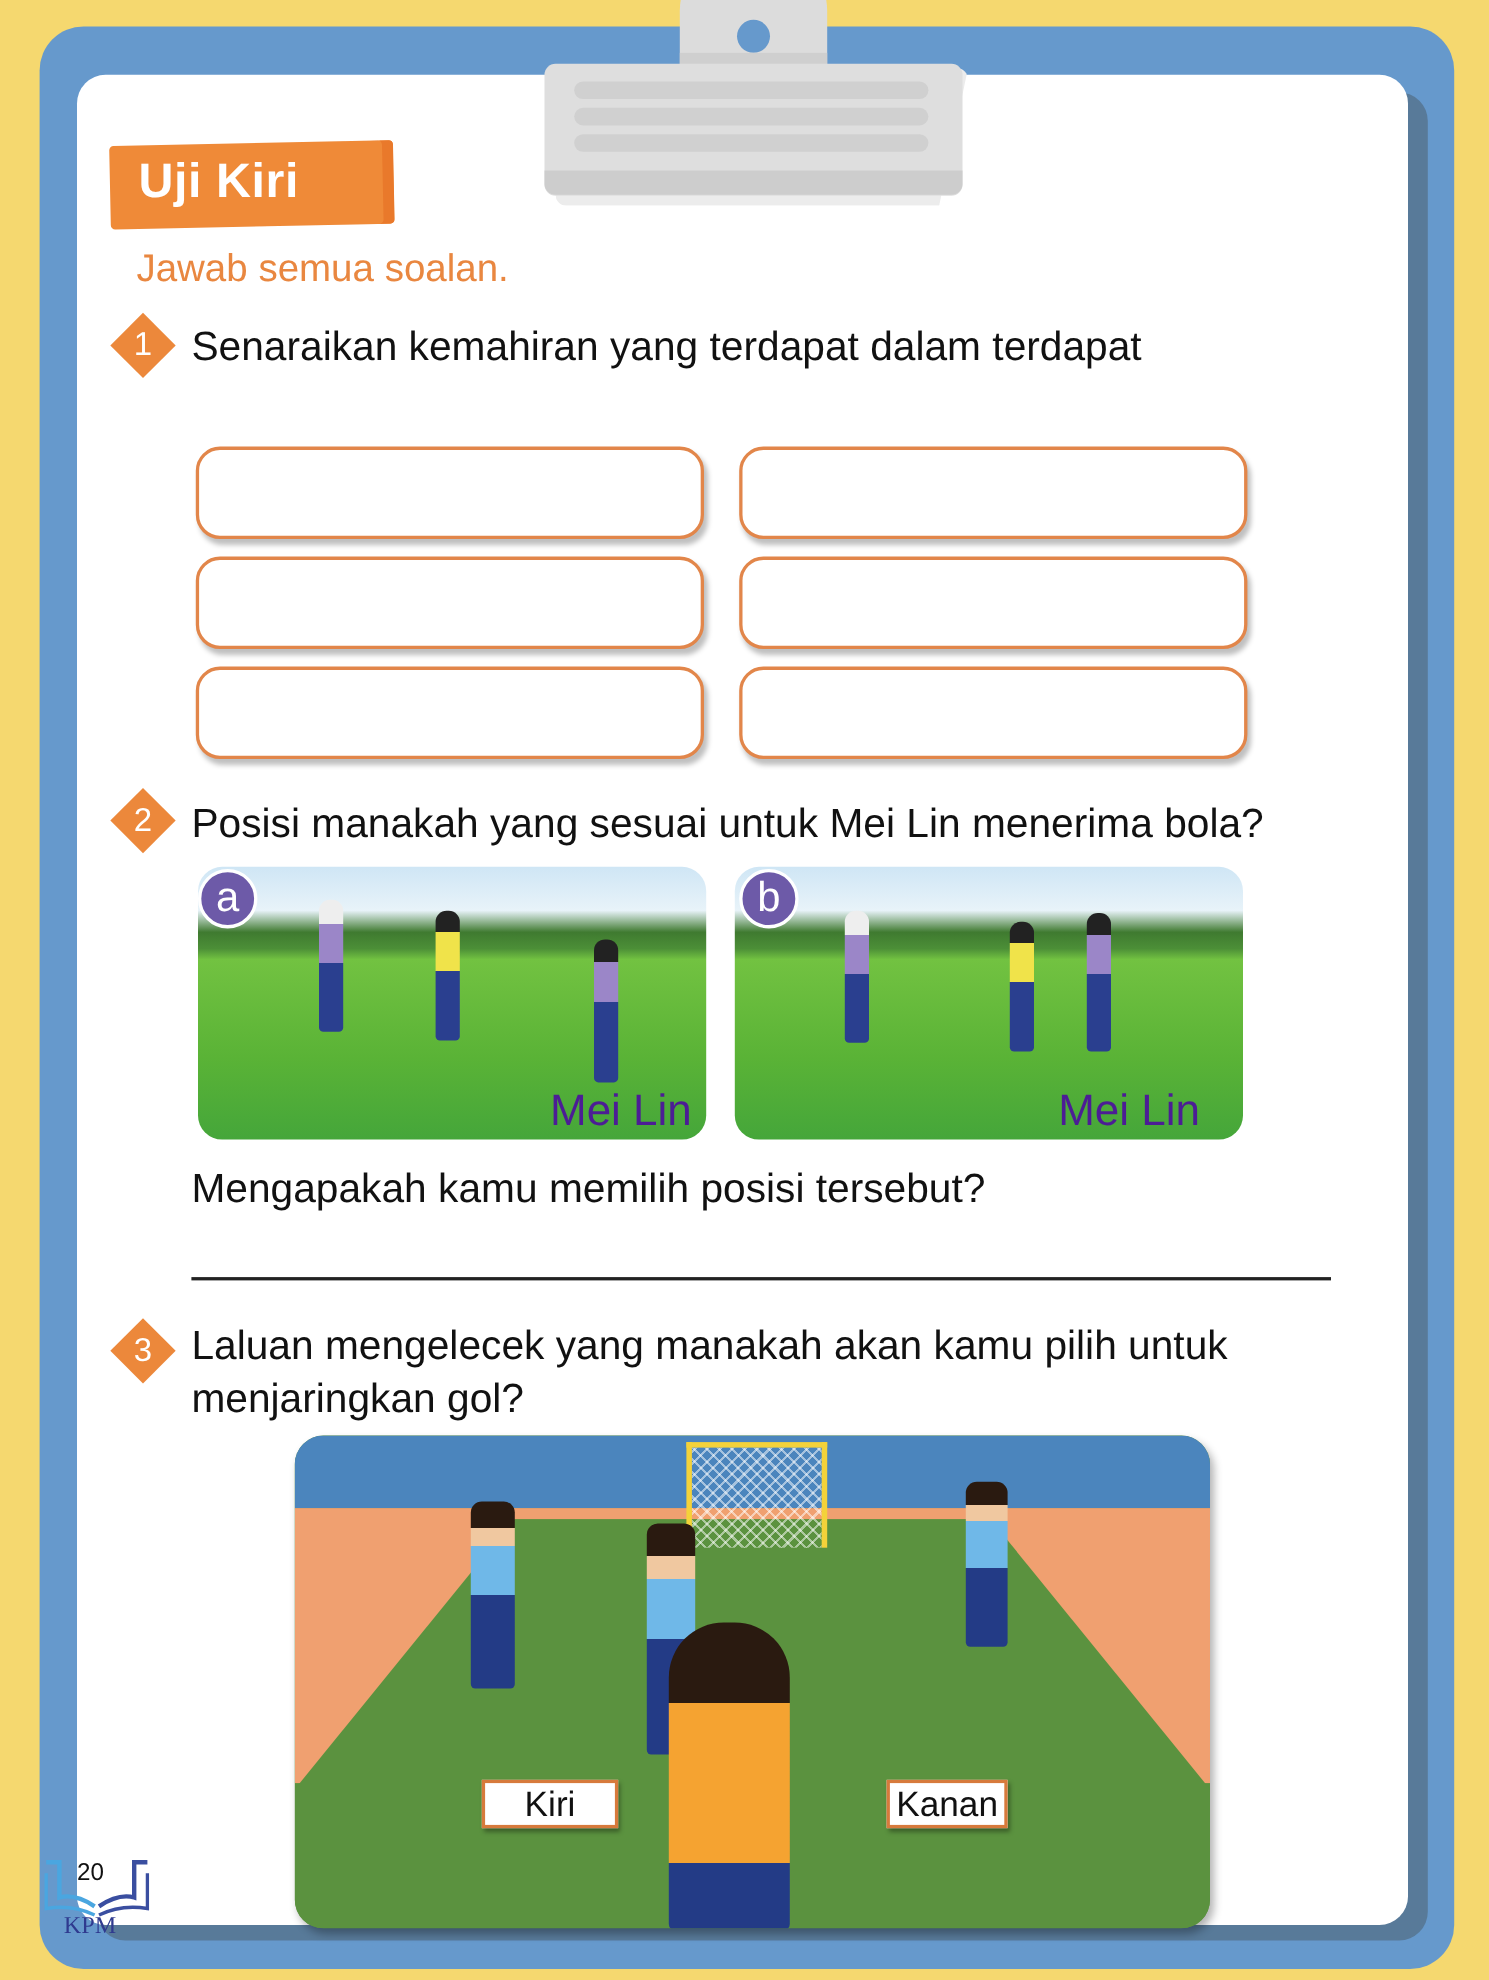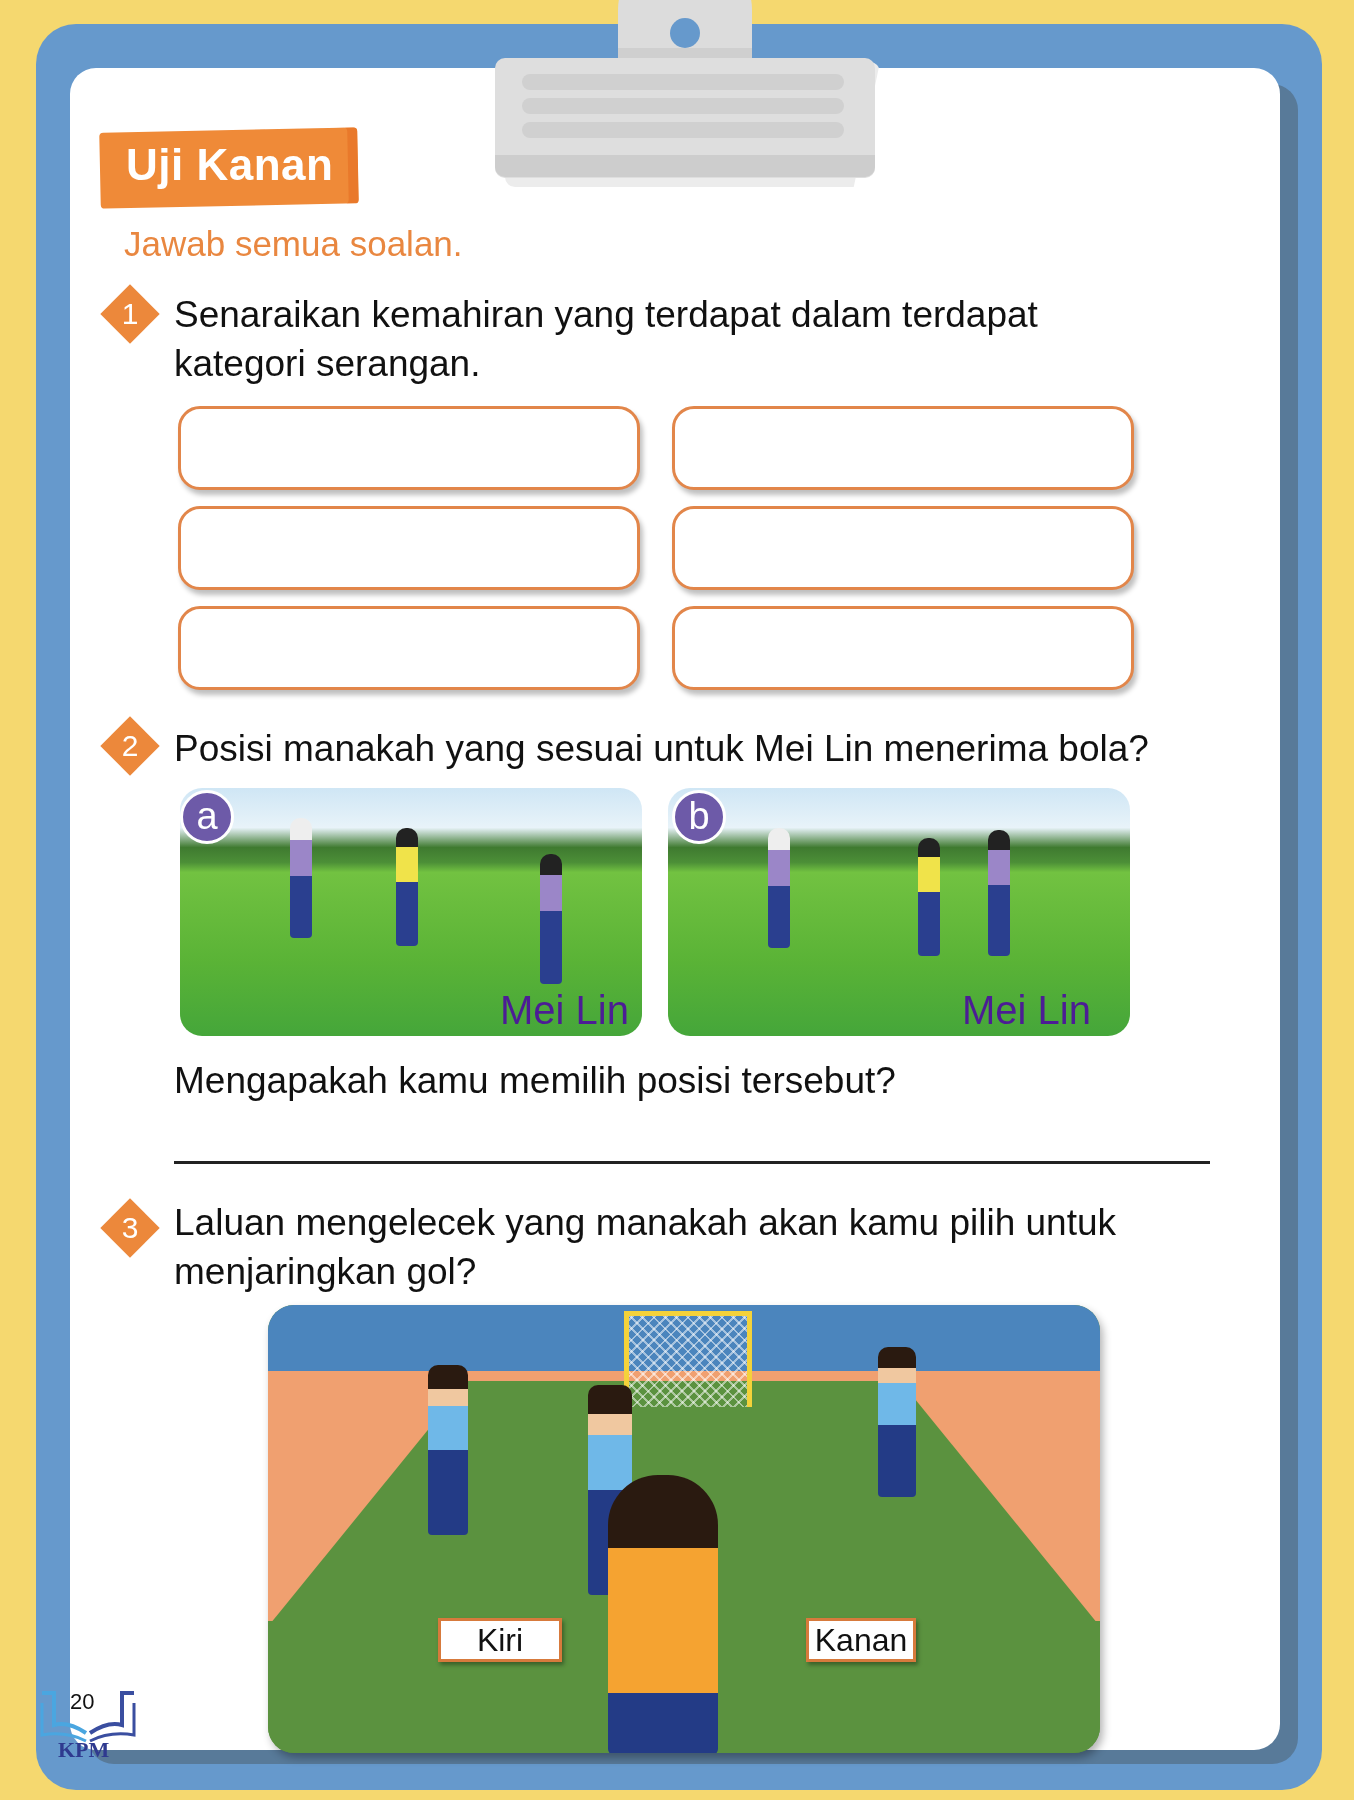--- a/index.html
+++ b/index.html
@@ -121,50 +121,49 @@
   }
   .label-box {
     position: absolute; background: #fff; border: 3px solid #d77a3c;
     font-size: 32px; color: #111; text-align: center; line-height: 38px;
     box-shadow: 2px 3px 4px rgba(0,0,0,0.35);
   }
   .kpm {
     position: absolute; left: 38px; top: 1674px; width: 100px; height: 90px; margin-top: 11px;
   }
   .kpm .num { position: absolute; left: 32px; top: 4px; font-size: 22px; color: #111; }
-  .kpm .txt { position: absolute; left: 20px; top: 52px; font-family: "Liberation Serif", serif; font-weight: bold; font-size: 22px; color: #2f3a8f; text-align: right; }
+  .kpm .txt { position: absolute; left: 20px; top: 52px; font-family: "Liberation Serif", serif; font-weight: normal; font-size: 22px; color: #2f3a8f; text-align: right; }
 </style>
 </head>
 <body>
 
 <div class="board"></div>
 <div class="paper-shadow"></div>
 <div class="paper"></div>
 
 <div class="clip-top-round"></div>
 <div class="clip-hole"></div>
 <div class="clip-band"></div>
 <div class="clip-shadow"></div>
 <div class="clip-body"></div>
 <div class="clip-foot"></div>
 <div class="clip-line" style="top:74px"></div>
 <div class="clip-line" style="top:98px"></div>
 <div class="clip-line" style="top:122px"></div>
 
 <div class="tag"></div>
-<div class="tag-text">Uji Kanan</div>
+<div class="tag-text">Uji Kiri</div>
 <div class="instruction">Jawab semua soalan.</div>
 
 <div class="q-badge" style="left:100px;top:284px">
   <div class="diamond"></div>
   <div class="num">1</div>
 </div>
 <div class="q-text" style="top:290px">
   <div>Senaraikan kemahiran yang terdapat dalam terdapat</div>
-  <div>kategori serangan.</div>
 </div>
 <div class="answer-box" style="left:178px;top:406px"></div>
 <div class="answer-box" style="left:672px;top:406px"></div>
 <div class="answer-box" style="left:178px;top:506px"></div>
 <div class="answer-box" style="left:672px;top:506px"></div>
 <div class="answer-box" style="left:178px;top:606px"></div>
 <div class="answer-box" style="left:672px;top:606px"></div>
 
 <div class="q-badge" style="left:100px;top:716px">
   <div class="diamond"></div>

